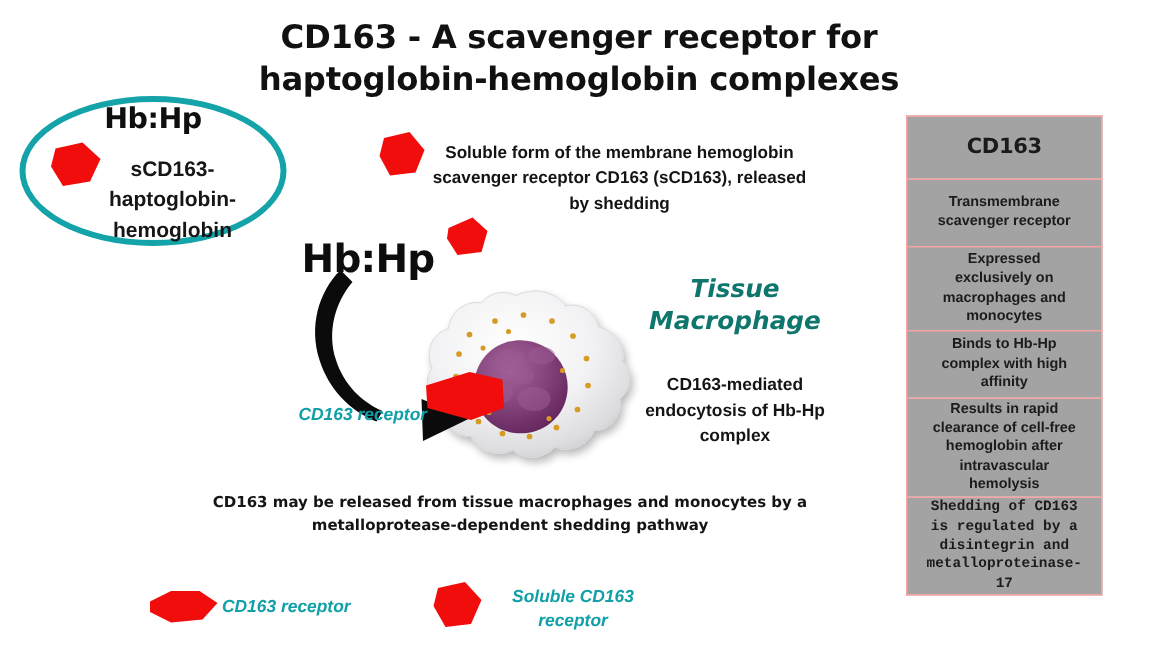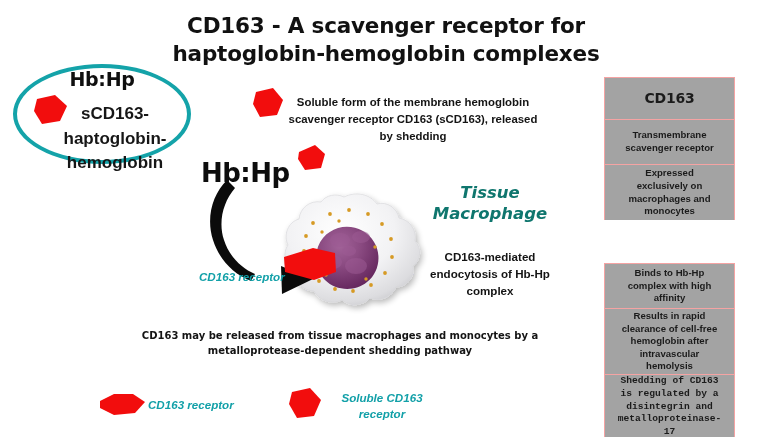--- a/index.html
+++ b/index.html
@@ -56,21 +56,21 @@
     color: #0f0f0f;
     letter-spacing: -0.3px;
   }
   #oval-body {
     position: absolute;
     left: 55px;
     top: 102px;
     width: 120px;
     text-align: center;
     font-weight: bold;
-    font-size: 17px;
+    font-size: 14px;
     line-height: 1.45;
     color: #161616;
   }
 
   
   #teal-note {
     position: absolute;
     left: 22px;
     top: 185px;
     width: 172px;
@@ -199,21 +199,21 @@
     color: #1b1b1b;
   }
   .side-box.head { height: 42px; }
   .side-box.head span {
     font-family: "DejaVu Sans", sans-serif;
     font-size: 14px;
     letter-spacing: -0.2px;
   }
   .side-box.b1 { height: 45px; }
   .side-box.b2 { height: 56px; }
-  .side-box.b3 { height: 45px; margin-top: 43px; }
+  .side-box.b3 { height: 45px; }
   .side-box.b4 { height: 66px; }
   .side-box.b5 { height: 66px; }
 
   
   #art {
     position: absolute;
     left: 0; top: 0;
     width: 776px; height: 437px;
     pointer-events: none;
   }

